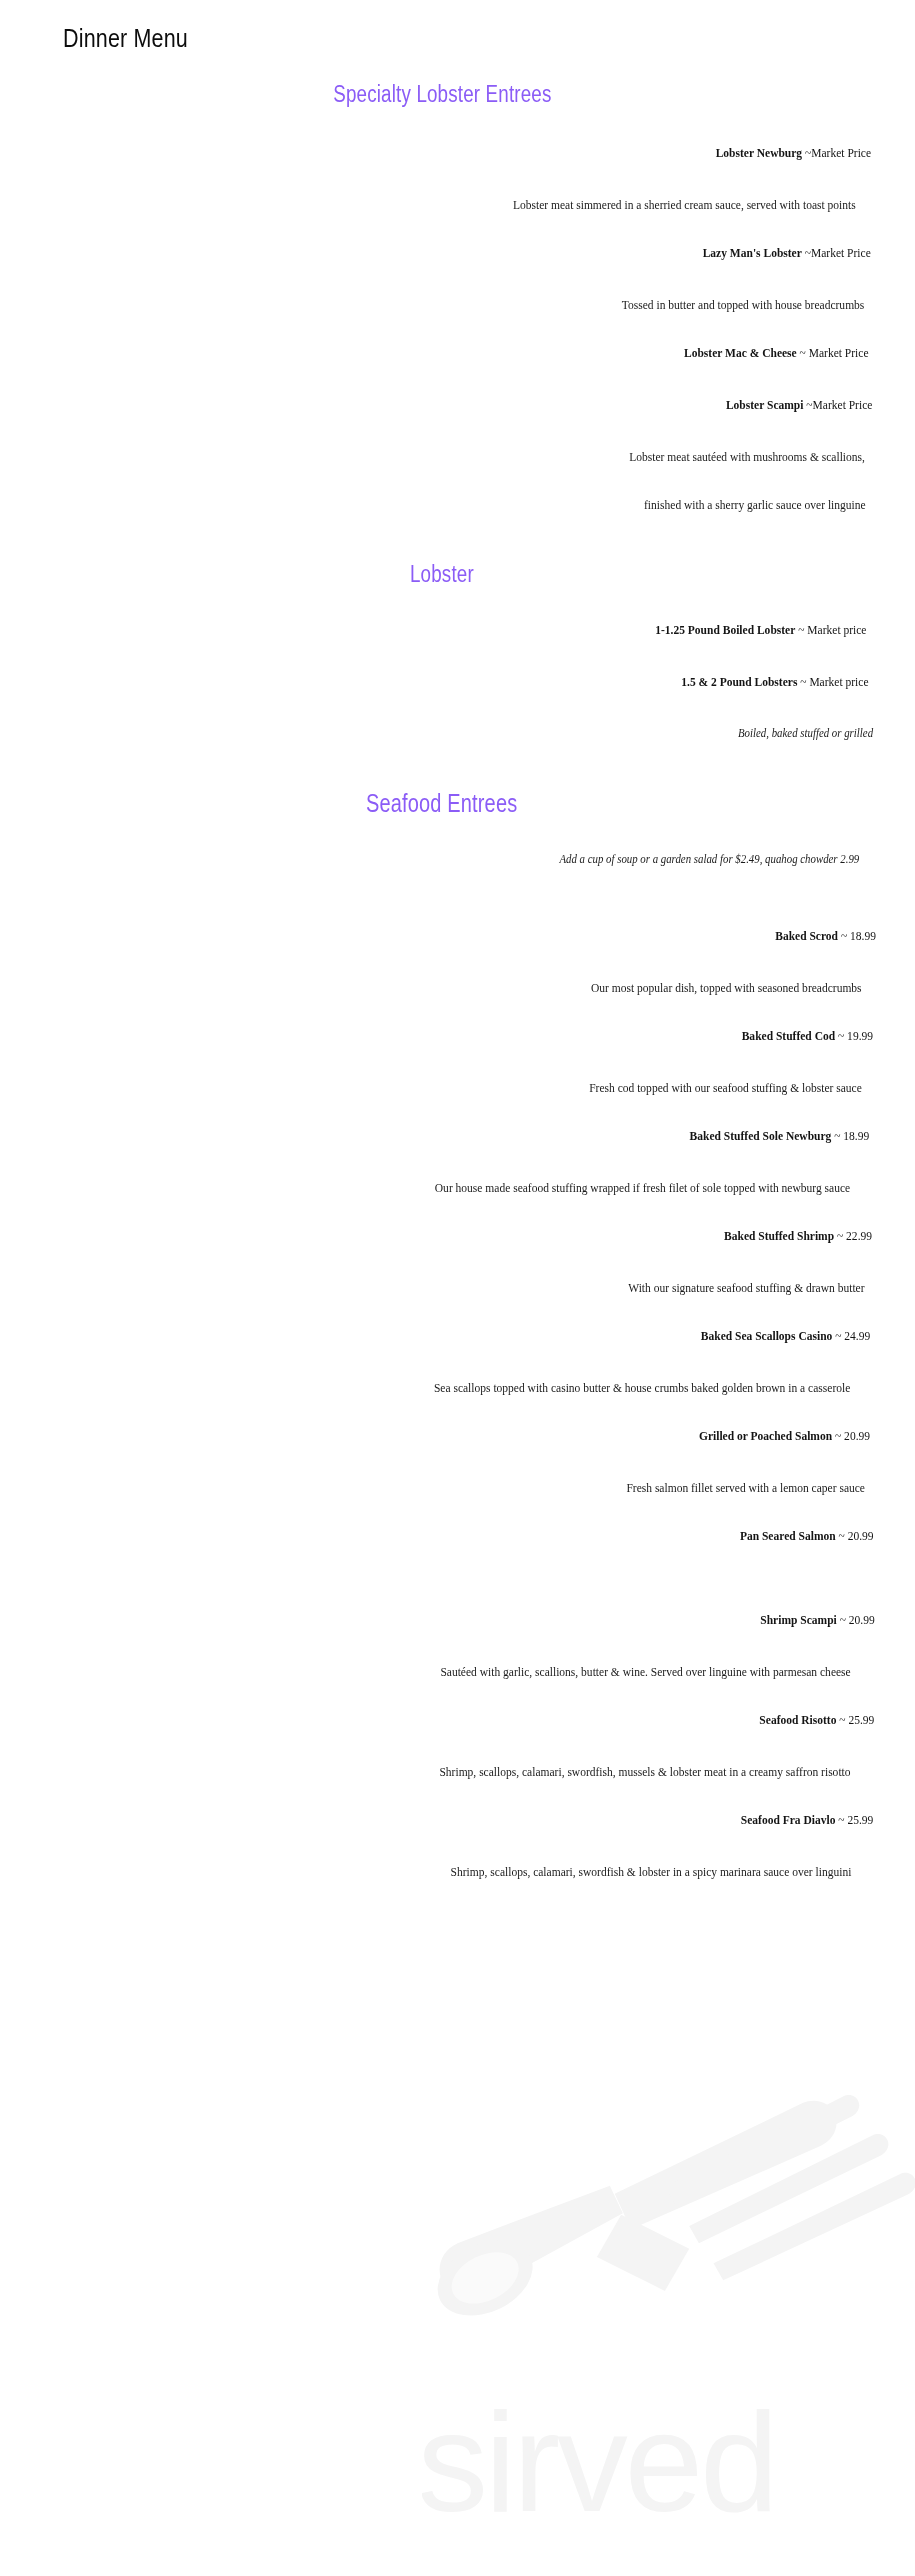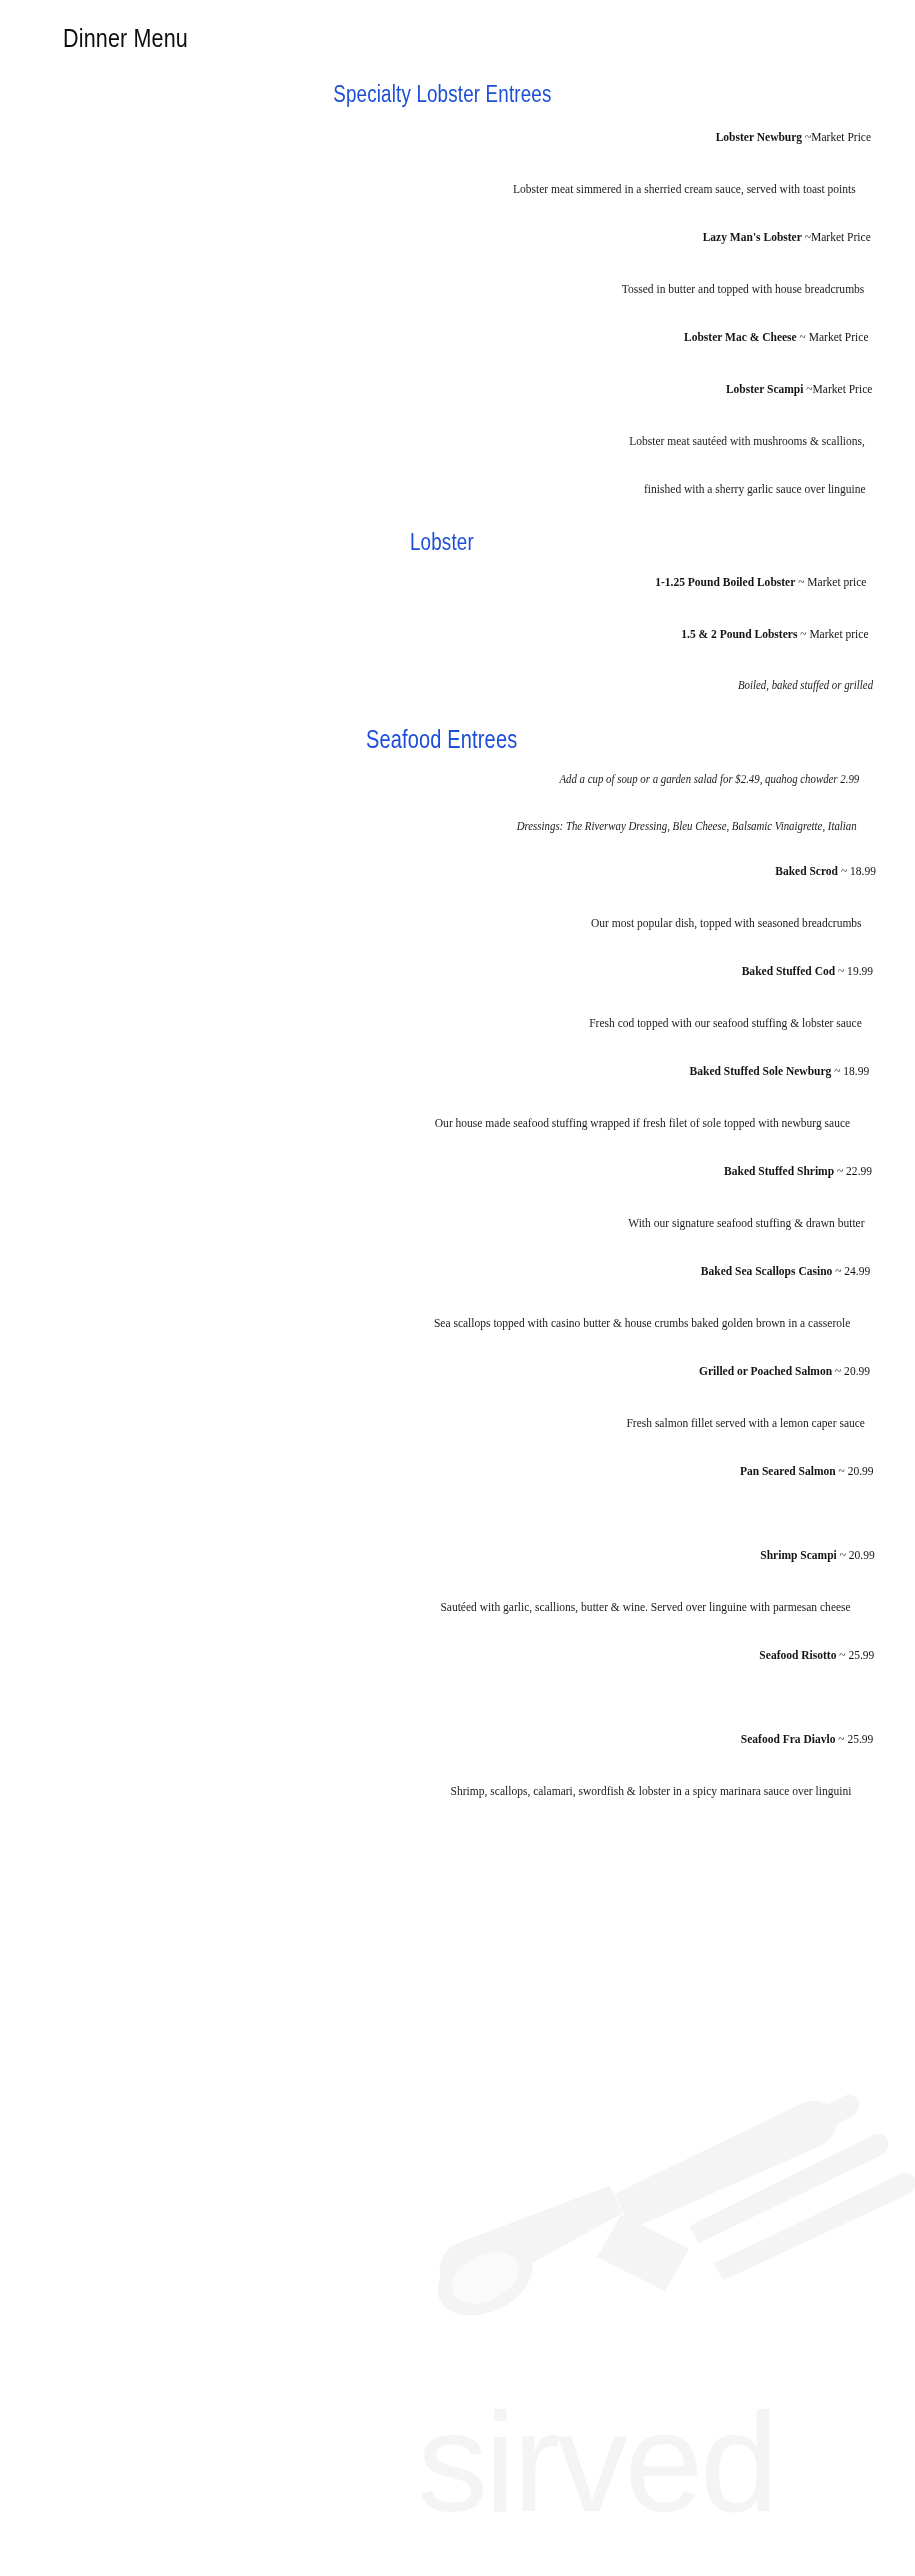--- a/index.html
+++ b/index.html
@@ -54,23 +54,23 @@
     margin: 0 0 27.6px 63px;
     letter-spacing: 0.2px;
     transform: scaleX(0.86);
     transform-origin: left center;
   }
 
   
   .section-heading {
     font-family: "Liberation Sans", sans-serif;
     font-weight: 400;
-    color: #1d4ed8;
+    color: #8b5cf6;
     text-align: center;
-    margin: 0;
+    margin: 16px;
     letter-spacing: 0.2px;
   }
   .section-heading .sh-inner {
     display: inline-block;
     transform: scaleX(0.80);
   }
   .sec-specialty .sh-inner { font-size: 23.5px; }
   .sec-lobster .sh-inner   { font-size: 23.5px; }
   .sec-seafood .sh-inner   { font-size: 25px; }
 
@@ -234,23 +234,20 @@
     </div>
 
     <div class="gap-22"></div>
 
     <div class="line note-line">
       <span class="li">Add a cup of soup or a garden salad for $2.49, quahog chowder 2.99</span>
     </div>
 
     <div class="gap-40"></div>
 
-    <div class="line note-line">
-      <span class="li">Dressings:  The Riverway Dressing, Bleu Cheese, Balsamic Vinaigrette, Italian</span>
-    </div>
 
     <div class="gap-36"></div>
 
     <div class="line item-line">
       <span class="li"><span class="item-name">Baked Scrod</span> <span class="item-price">~ 18.99</span></span>
     </div>
 
     <div class="gap-44"></div>
 
     <div class="line desc-line">
@@ -339,20 +336,23 @@
     </div>
 
     <div class="gap-40"></div>
 
     <div class="line item-line">
       <span class="li"><span class="item-name">Seafood Risotto</span> <span class="item-price">~ 25.99</span></span>
     </div>
 
     <div class="gap-44"></div>
 
+    <div class="line desc-line">
+      <span class="li">Shrimp, scallops, calamari, swordfish, mussels &amp; lobster meat in a creamy saffron risotto</span>
+    </div>
 
     <div class="gap-40"></div>
 
     <div class="line item-line">
       <span class="li"><span class="item-name">Seafood Fra Diavlo</span> <span class="item-price">~ 25.99</span></span>
     </div>
 
     <div class="gap-44"></div>
 
     <div class="line desc-line">

